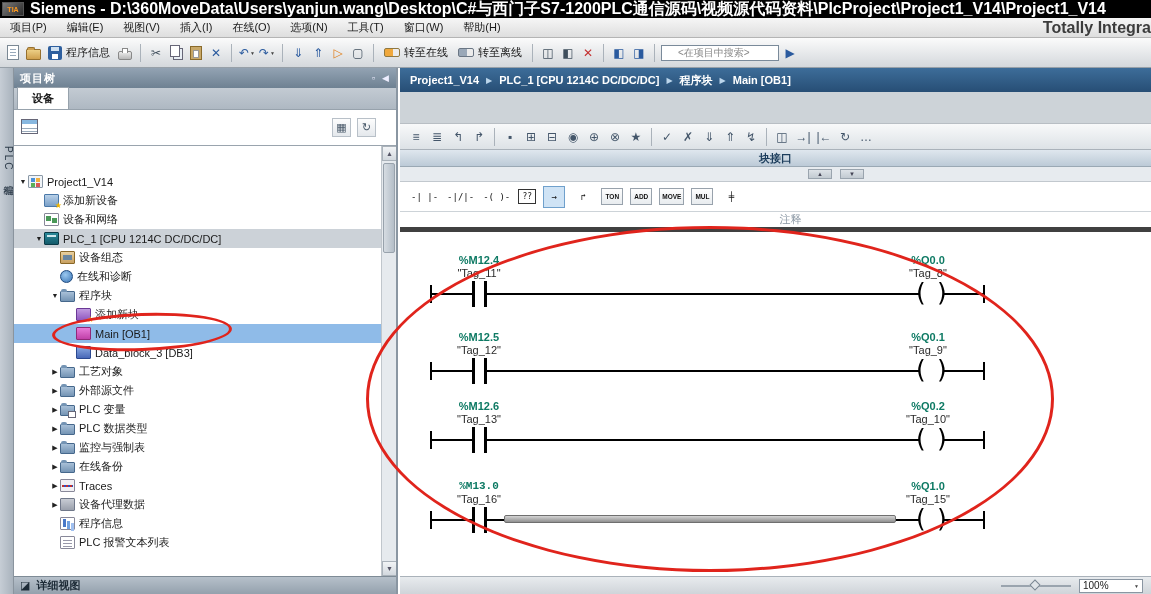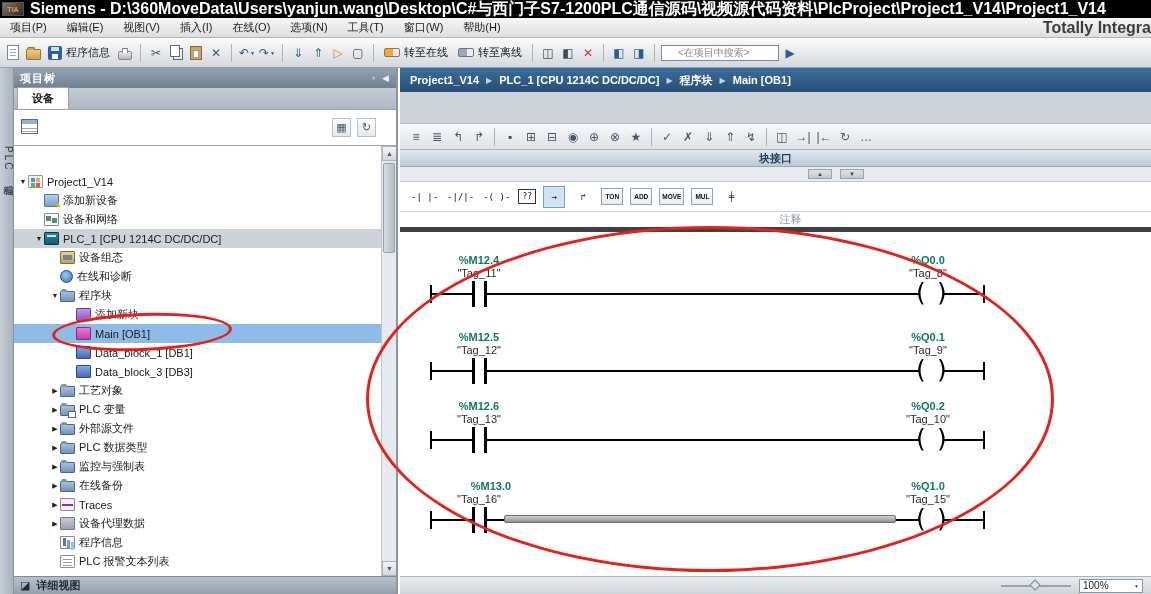--- a/index.html
+++ b/index.html
@@ -311,41 +311,36 @@
         <span>添加新块</span>
       </div>
       <div class="trow lvl3 sel-blue">
         <span class="exp"></span>
         <span class="ic ic-ob"></span>
         <span>Main [OB1]</span>
       </div>
       <div class="trow lvl3">
         <span class="exp"></span>
         <span class="ic ic-db"></span>
-        <span>Data_block_1 [DB1]</span>
-      </div>
-      <div class="trow lvl3">
-        <span class="exp"></span>
-        <span class="ic ic-db"></span>
         <span>Data_block_3 [DB3]</span>
       </div>
       <div class="trow lvl2">
         <span class="exp">▶</span>
         <span class="ic ic-folder"></span>
         <span>工艺对象</span>
       </div>
       <div class="trow lvl2">
         <span class="exp">▶</span>
+        <span class="ic ic-folder"></span>
+        <span>外部源文件</span>
+      </div>
+      <div class="trow lvl2">
+        <span class="exp">▶</span>
         <span class="ic ic-folder ic-tag"></span>
         <span>PLC 变量</span>
-      </div>
-      <div class="trow lvl2">
-        <span class="exp">▶</span>
-        <span class="ic ic-folder"></span>
-        <span>外部源文件</span>
       </div>
       <div class="trow lvl2">
         <span class="exp">▶</span>
         <span class="ic ic-folder"></span>
         <span>PLC 数据类型</span>
       </div>
       <div class="trow lvl2">
         <span class="exp">▶</span>
         <span class="ic ic-folder"></span>
         <span>监控与强制表</span>
@@ -504,21 +499,21 @@
         <span class="w" style="left:31px;width:41px;"></span>
         <span class="w" style="left:87px;width:433px;"></span>
         <span class="w" style="left:543px;width:41px;"></span>
         <span class="stub" style="left:30px;"></span>
         <span class="stub" style="left:583px;"></span>
         <span class="cbar" style="left:72px;"></span>
         <span class="cbar" style="left:84px;"></span>
         <span class="selwire"></span>
         <span class="paren" style="left:516px;">(</span>
         <span class="paren" style="left:537px;">)</span>
-        <span class="l-addr" style="left:36px;">%M13.0</span>
+        <span class="l-addr" style="left:24px;font-family:Liberation Mono, monospace;">%M13.0</span>
         <span class="l-tag" style="left:24px;">"Tag_16"</span>
         <span class="l-addr" style="left:473px;">%Q1.0</span>
         <span class="l-tag" style="left:473px;">"Tag_15"</span>
       </div>
     </div>
 
     <div class="ebottom">
       <span class="zslider">
           <span class="zthumb"></span>
         </span>

